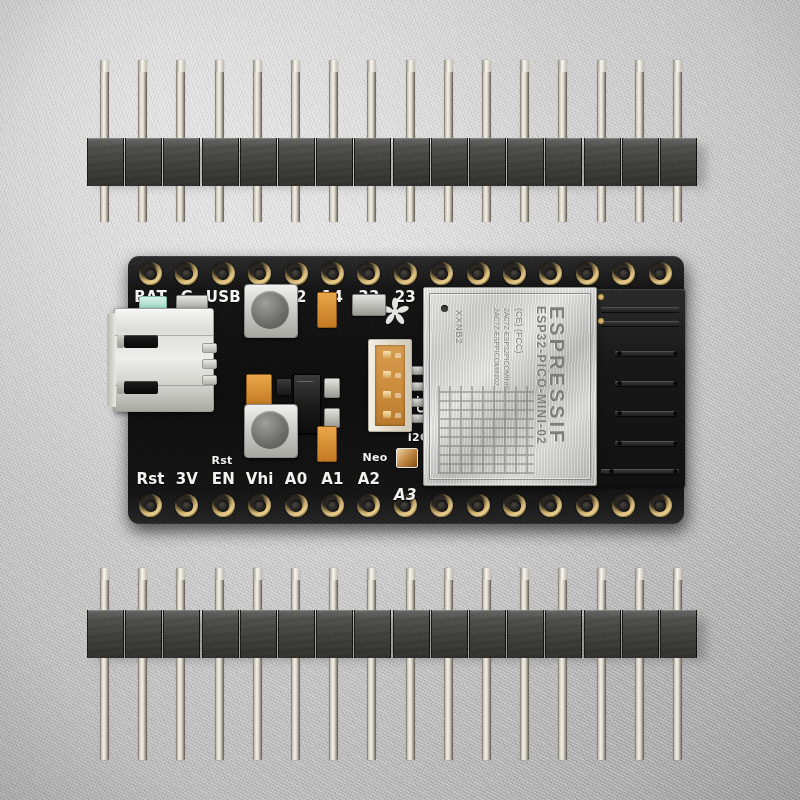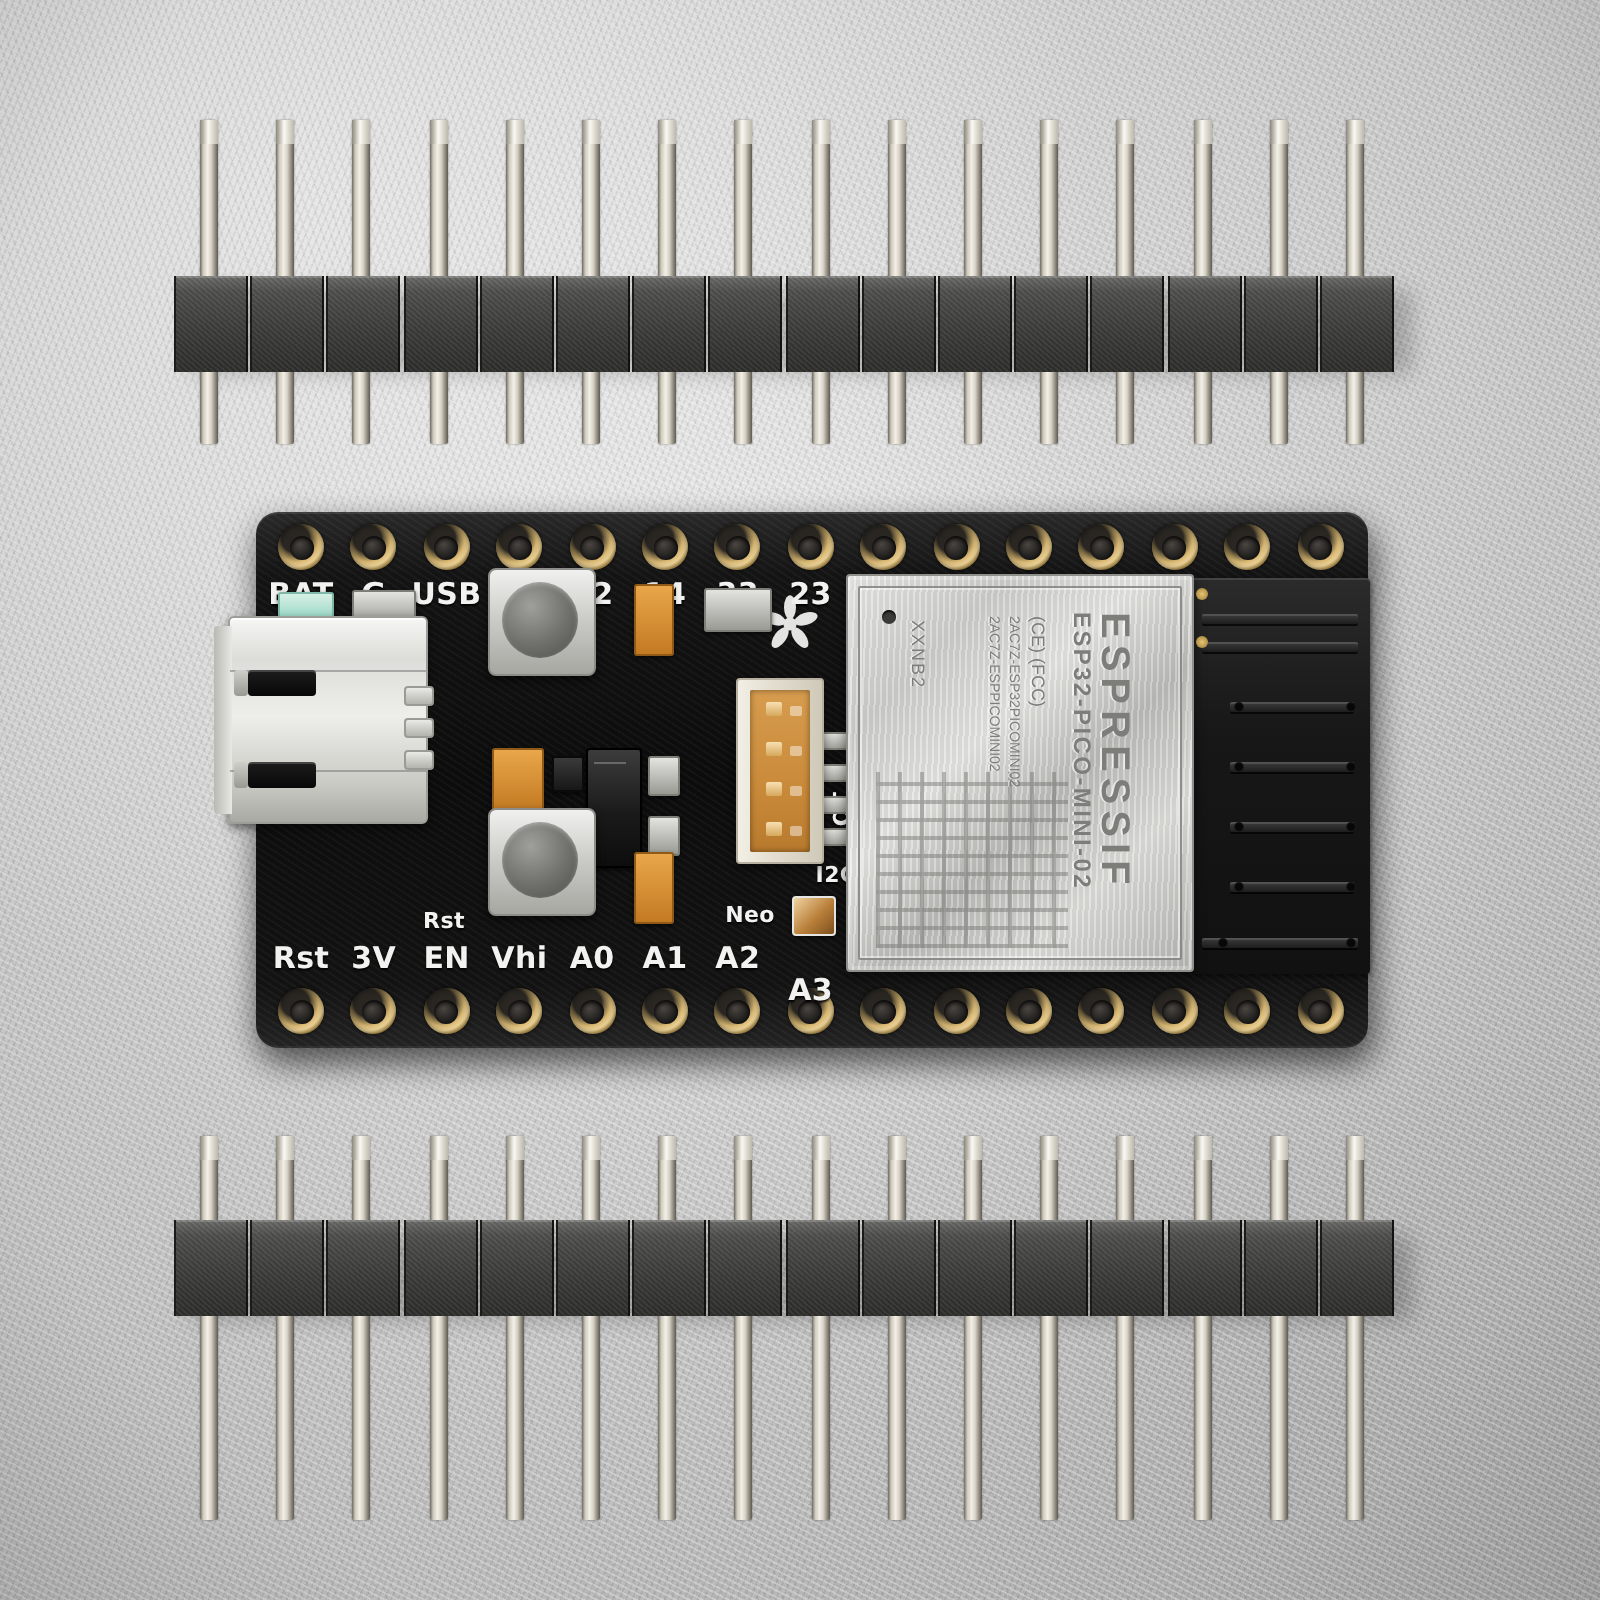--- a/index.html
+++ b/index.html
@@ -447,21 +447,21 @@
         <div class="silk" style="left: 277.3px; top: 32px;">23</div>
       </div>
     <div id="silk-bottom">
         <div class="silk" style="left: 22.5px; top: 214px;">Rst</div>
         <div class="silk" style="left: 58.9px; top: 214px;">3V</div>
         <div class="silk" style="left: 95.3px; top: 214px;">EN</div>
         <div class="silk" style="left: 131.7px; top: 214px;">Vhi</div>
         <div class="silk" style="left: 168.1px; top: 214px;">A0</div>
         <div class="silk" style="left: 204.5px; top: 214px;">A1</div>
         <div class="silk" style="left: 240.9px; top: 214px;">A2</div>
-        <div class="silk" style="left: 277.3px; top: 230px;">A3</div>
+        <div class="silk" style="left: 277.3px; top: 230px; font-style: italic;">A3</div>
       </div>
 
     <div class="silk small" style="left:94px;top:198px;">Rst</div>
     <div class="silk small" style="left:247px;top:195px;">Neo</div>
     <div class="silk small vert" style="left:293px;top:142px;">QT</div>
     <div class="silk small" style="left:290px;top:175px;">I2C</div>
 
     <svg id="logo" viewBox="0 0 100 100">
       <g fill="#efefed">
         <circle cx="50" cy="50" r="11"></circle>

